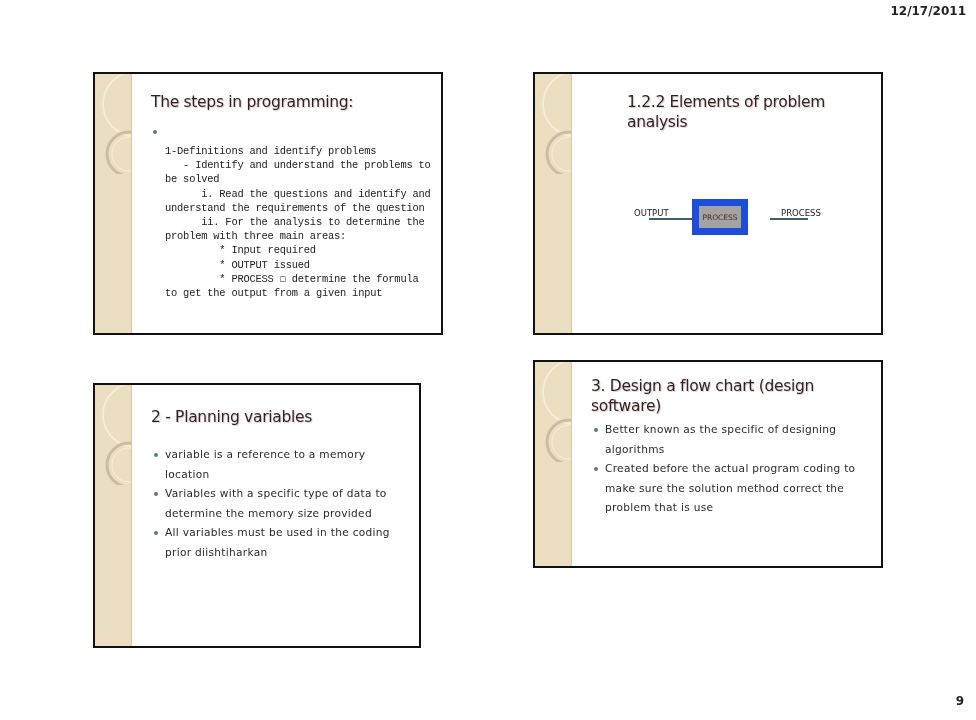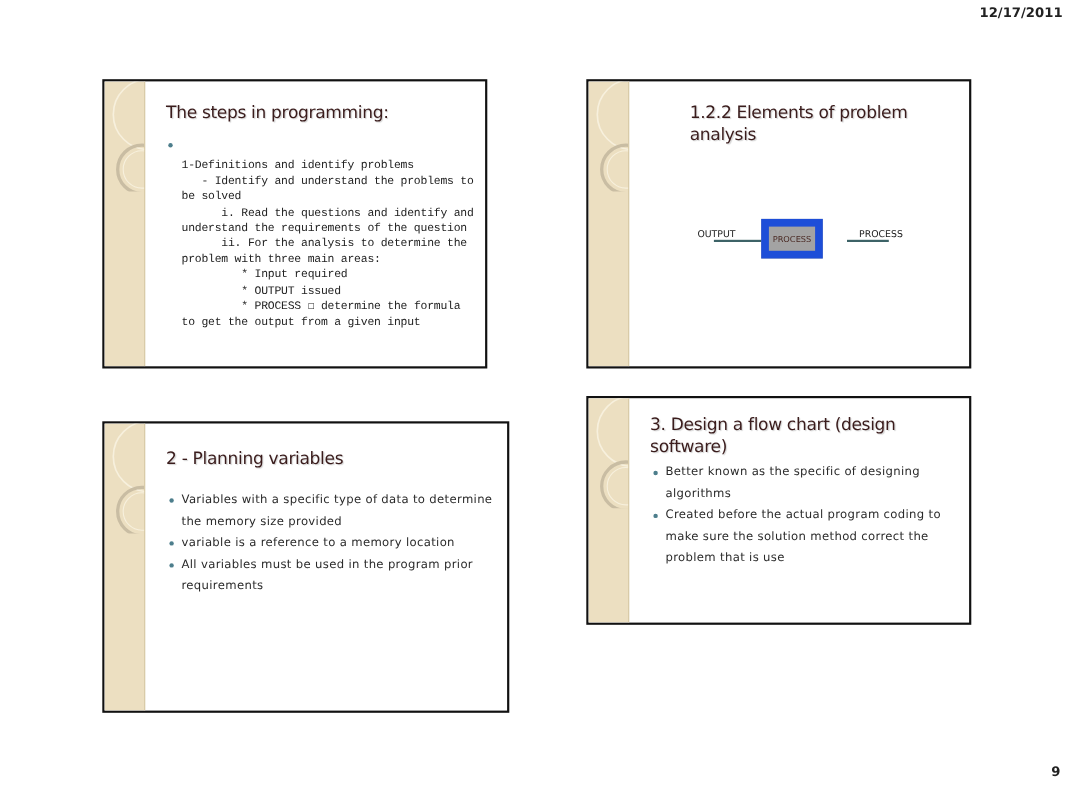--- a/index.html
+++ b/index.html
@@ -15,21 +15,21 @@
   .pg-num {
     position:absolute; bottom:12px; right:12px;
     font-family:"DejaVu Sans", sans-serif; font-weight:bold; font-size:12px; color:#222;
   }
   .slide {
     position:absolute; box-sizing:border-box;
     border:2px solid #111; background:#fff; overflow:hidden;padding-left:32px;
   }
   .s1 { left:93px; top:72px; width:350px; height:263px; }
   .s2 { left:533px; top:72px; width:350px; height:263px; }
-  .s3 { left:93px; top:383px; width:370px; height:265px; }
+  .s3 { left:93px; top:383px; width:328px; height:265px; }
   .s4 { left:533px; top:360px; width:350px; height:208px; }
   .stripe {
     position:absolute; left:0; top:0; bottom:0; width:36px;
     background:#ecdfc1; border-right:1px solid #d8c9a6;
   }
   .stripe svg { position:absolute; left:0; top:0; }
   .title {
     position:absolute; left:56px; top:18px; right:10px;
     font-family:"DejaVu Sans", sans-serif; font-size:15.5px; color:#3a1c1c;
     text-shadow:1px 1px 1px rgba(0,0,0,0.18); letter-spacing:-0.3px; line-height:20px;
@@ -110,23 +110,23 @@
 <div class="slide s3">
   <div class="stripe">
     <svg width="36" height="100" viewBox="0 0 36 100">
       <circle cx="40" cy="30" r="32" fill="none" stroke="#f7f0dd" stroke-width="1.5"></circle>
       <circle cx="34" cy="80" r="22" fill="none" stroke="#c9bda3" stroke-width="3"></circle>
       <circle cx="34" cy="80" r="17" fill="none" stroke="#f7f0dd" stroke-width="1"></circle>
     </svg>
   </div>
   <div class="title" style="top:22px;">2 - Planning variables</div>
   <ul class="bl">
+    <li><span class="dot"></span><span>variable is a reference to a memory location</span></li>
     <li><span class="dot"></span><span>Variables with a specific type of data to determine the memory size provided</span></li>
-    <li><span class="dot"></span><span>variable is a reference to a memory location</span></li>
-    <li><span class="dot"></span><span>All variables must be used in the program prior requirements</span></li>
+    <li><span class="dot"></span><span>All variables must be used in the coding prior diishtiharkan</span></li>
   </ul>
 </div>
 
 <div class="slide s4">
   <div class="stripe">
     <svg width="36" height="100" viewBox="0 0 36 100">
       <circle cx="40" cy="30" r="32" fill="none" stroke="#f7f0dd" stroke-width="1.5"></circle>
       <circle cx="34" cy="80" r="22" fill="none" stroke="#c9bda3" stroke-width="3"></circle>
       <circle cx="34" cy="80" r="17" fill="none" stroke="#f7f0dd" stroke-width="1"></circle>
     </svg>

